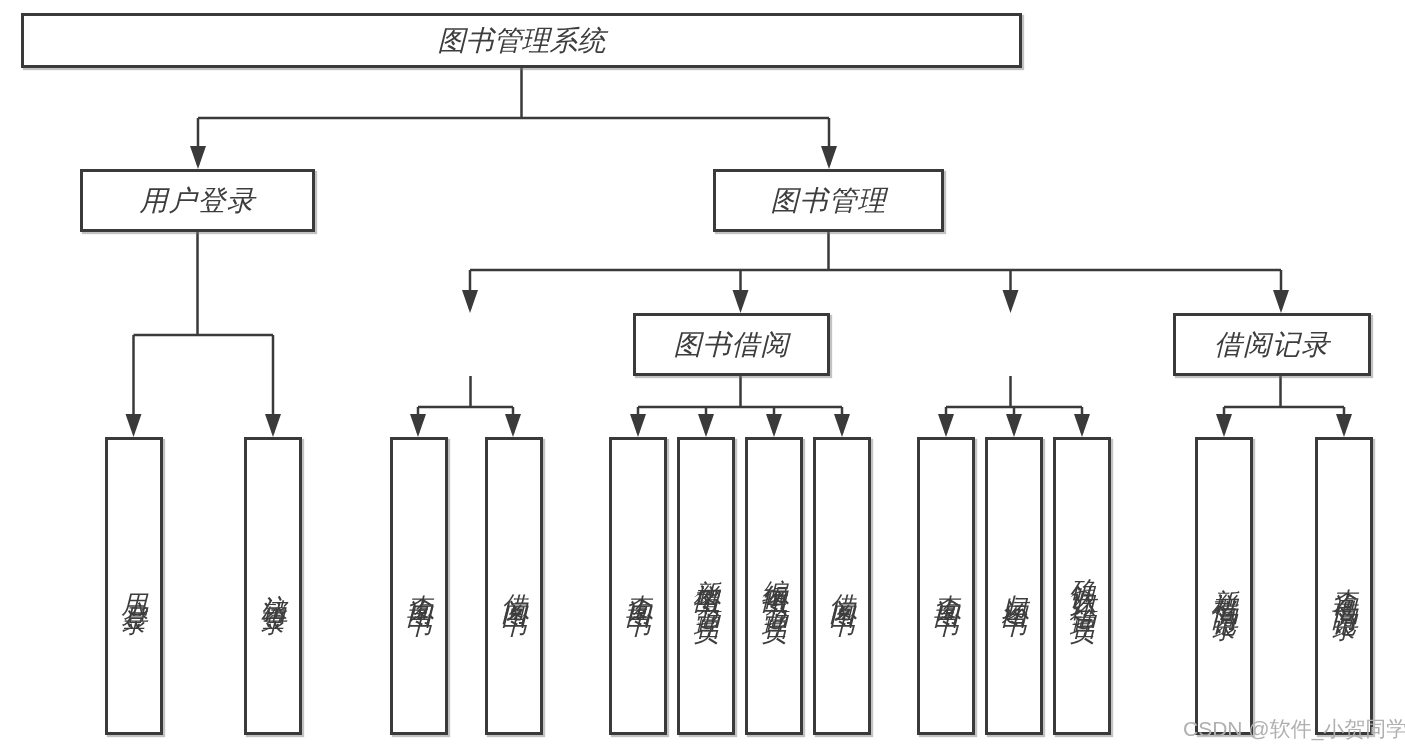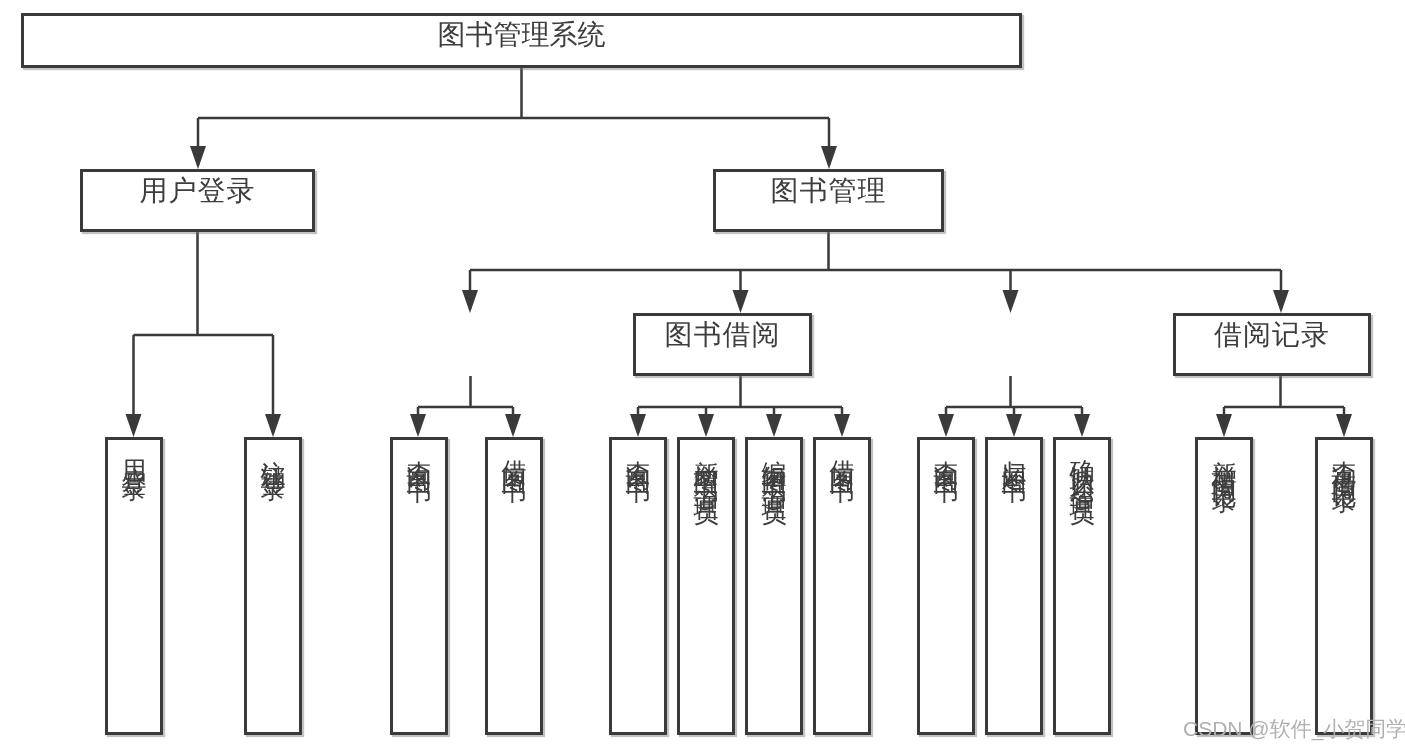--- a/index.html
+++ b/index.html
@@ -32,24 +32,25 @@
   }
   .connectors polygon {
     fill: var(--line, #3a3a3a);
     stroke: none;
   }
   .node {
     position: absolute;
     border: 3px solid var(--line, #3a3a3a);
     background: var(--background, #fff);
     display: flex;
-    align-items: flex-start;
+    align-items: center;
     justify-content: center;
     color: var(--text, #3d3d3d);
     box-shadow: 2px 2px 1px rgba(120,120,120,0.45);
+    font-style: italic;
   }
   .hbox {
     height: 63px;
     font-size: 28px;
     letter-spacing: 1px;
   }
   .root-box {
     height: 55px;
     font-size: 28px;
   }
@@ -142,21 +143,21 @@
     <span>图书管理系统</span>
   </div>
 
   <div class="node hbox" style="left:80px; top:169px; width:235px;">
     <span>用户登录</span>
   </div>
   <div class="node hbox" style="left:713px; top:169px; width:231px;">
     <span>图书管理</span>
   </div>
 
-  <div class="node hbox" style="left:633px; top:313px; width:179px;">
+  <div class="node hbox" style="left:633px; top:313px; width:197px;">
     <span>图书借阅</span>
   </div>
   <div class="node hbox" style="left:1173px; top:313px; width:198px;">
     <span>借阅记录</span>
   </div>
 
   <div class="node vbox" style="left:105px;">
     <span>用户登录</span>
   </div>
   <div class="node vbox" style="left:244px;">

